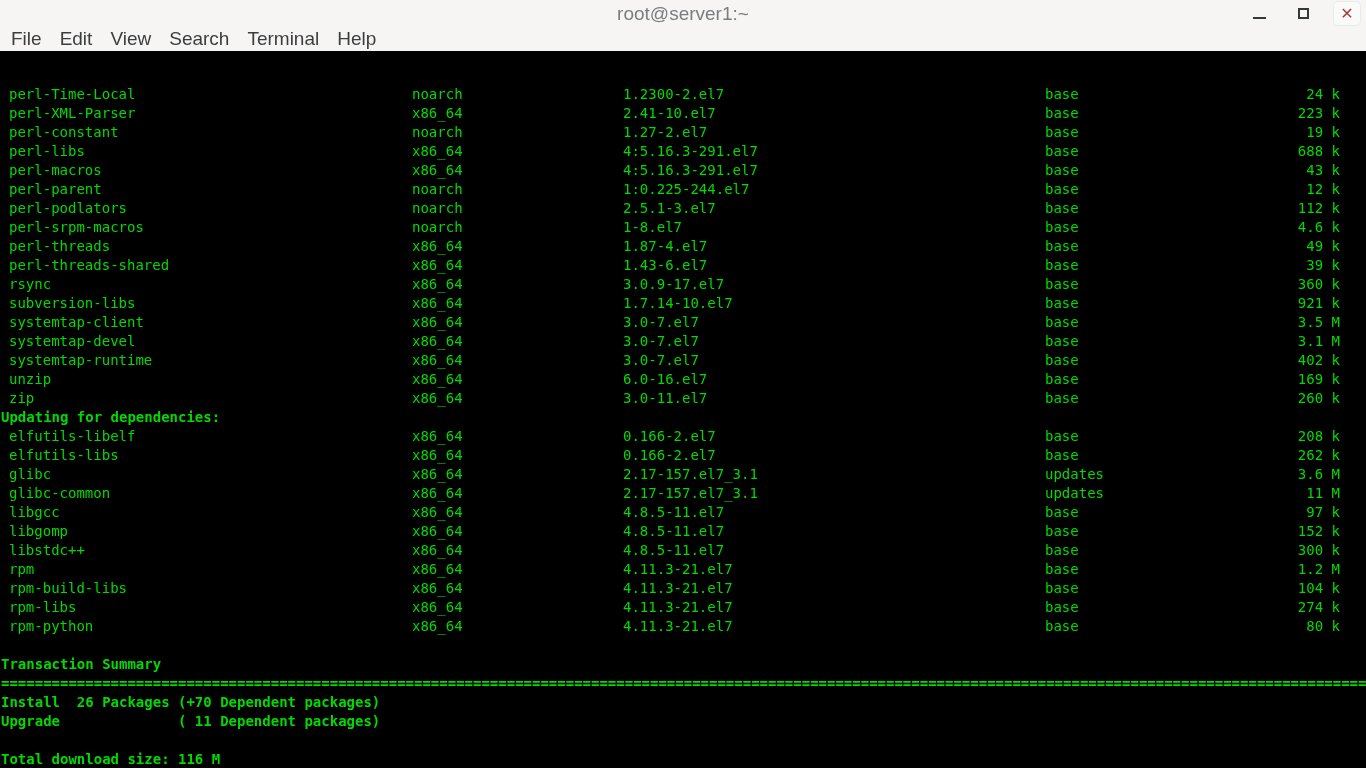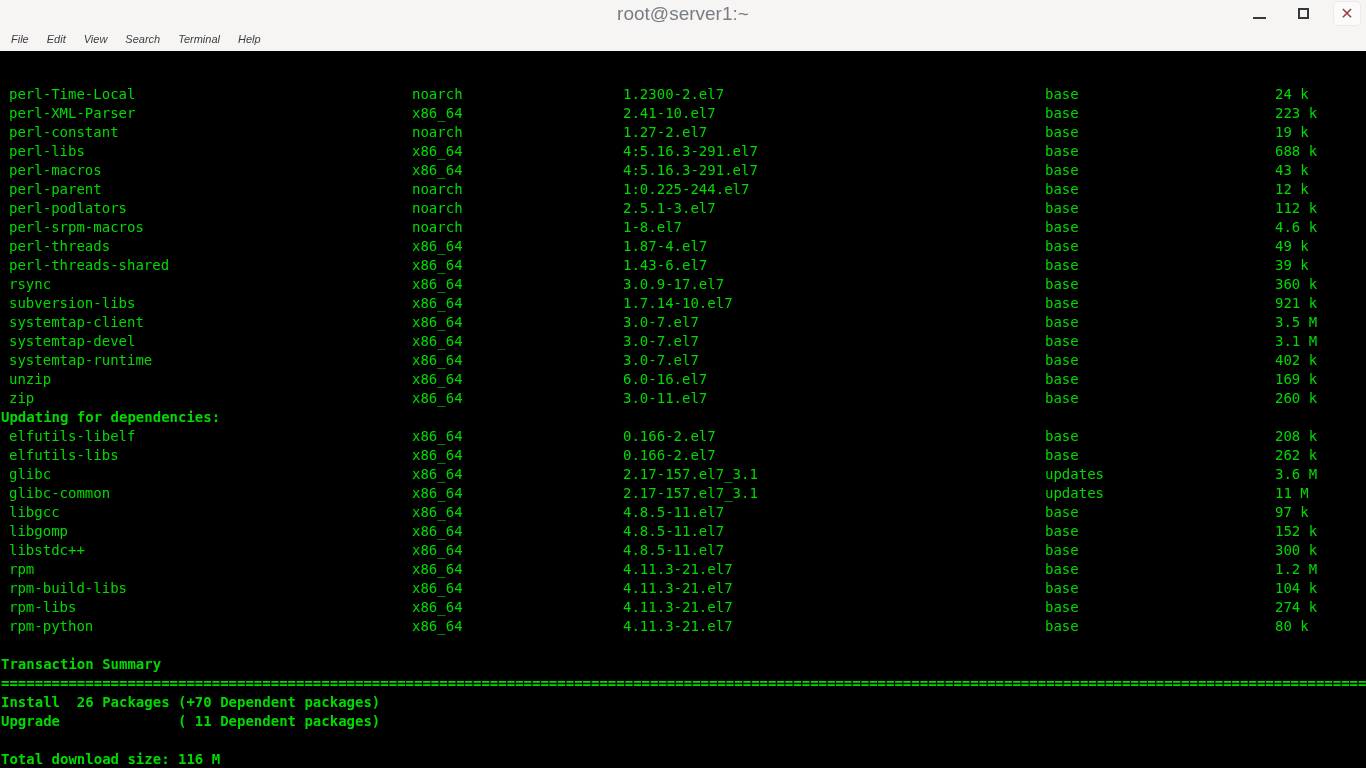--- a/index.html
+++ b/index.html
@@ -19,39 +19,39 @@
   .win-btn { width: 26px; height: 23px; display: flex; align-items: center; justify-content: center; cursor: default; }
   .min-glyph { width: 13px; height: 0; border-top: 2px solid #35393b; margin-top: 8px; }
   .max-glyph { width: 11px; height: 11px; border: 2px solid #35393b; background: transparent; }
   .close-btn { background: #fbfafa; border-radius: 4px; box-shadow: 0 0 0 1px #eceae8; }
   .close-glyph { color: #9c3f3f; font-size: 16px; font-weight: bold; line-height: 1; }
 
   .menubar {
     height: 24px; background: #f6f5f4; display: flex; align-items: center; padding-left: 2px;
   }
   .menu-item {
-    font-size: 11px; color: #3b3e40; padding: 2px 9px; white-space: nowrap; font-style: italic;
+    font-size: 19px; color: #3b3e40; padding: 2px 9px; white-space: nowrap;
   }
 
   
   .terminal {
     height: 717px; background: #000000; overflow: hidden;
     font-family: "DejaVu Sans Mono", "Liberation Mono", monospace;
     font-size: 14px; line-height: 19px; padding-top: 2px;
     color: #00da00;
     margin-top: 32px;
   }
   .tline { height: 19px; white-space: pre; overflow: hidden; }
   .pkg-row { display: flex; }
   .pkg-row span { white-space: pre; overflow: hidden; }
   .c-name { width: 412px; padding-left: 9px; }
   .c-arch { width: 211px; }
   .c-ver  { width: 422px; }
   .c-repo { width: 230px; }
-  .c-size { flex: 1; text-align: left; padding-right: 26px; }
+  .c-size { flex: 1; text-align: right; padding-right: 26px; }
   .full-line { padding-left: 1px; font-weight: bold; }
   .cursor-block {
     display: inline-block; width: 9px; height: 16px;
     background: #00da00; vertical-align: text-bottom; margin-left: 1px;
   }
 </style>
 </head>
 <body>
 
 <div class="titlebar">

